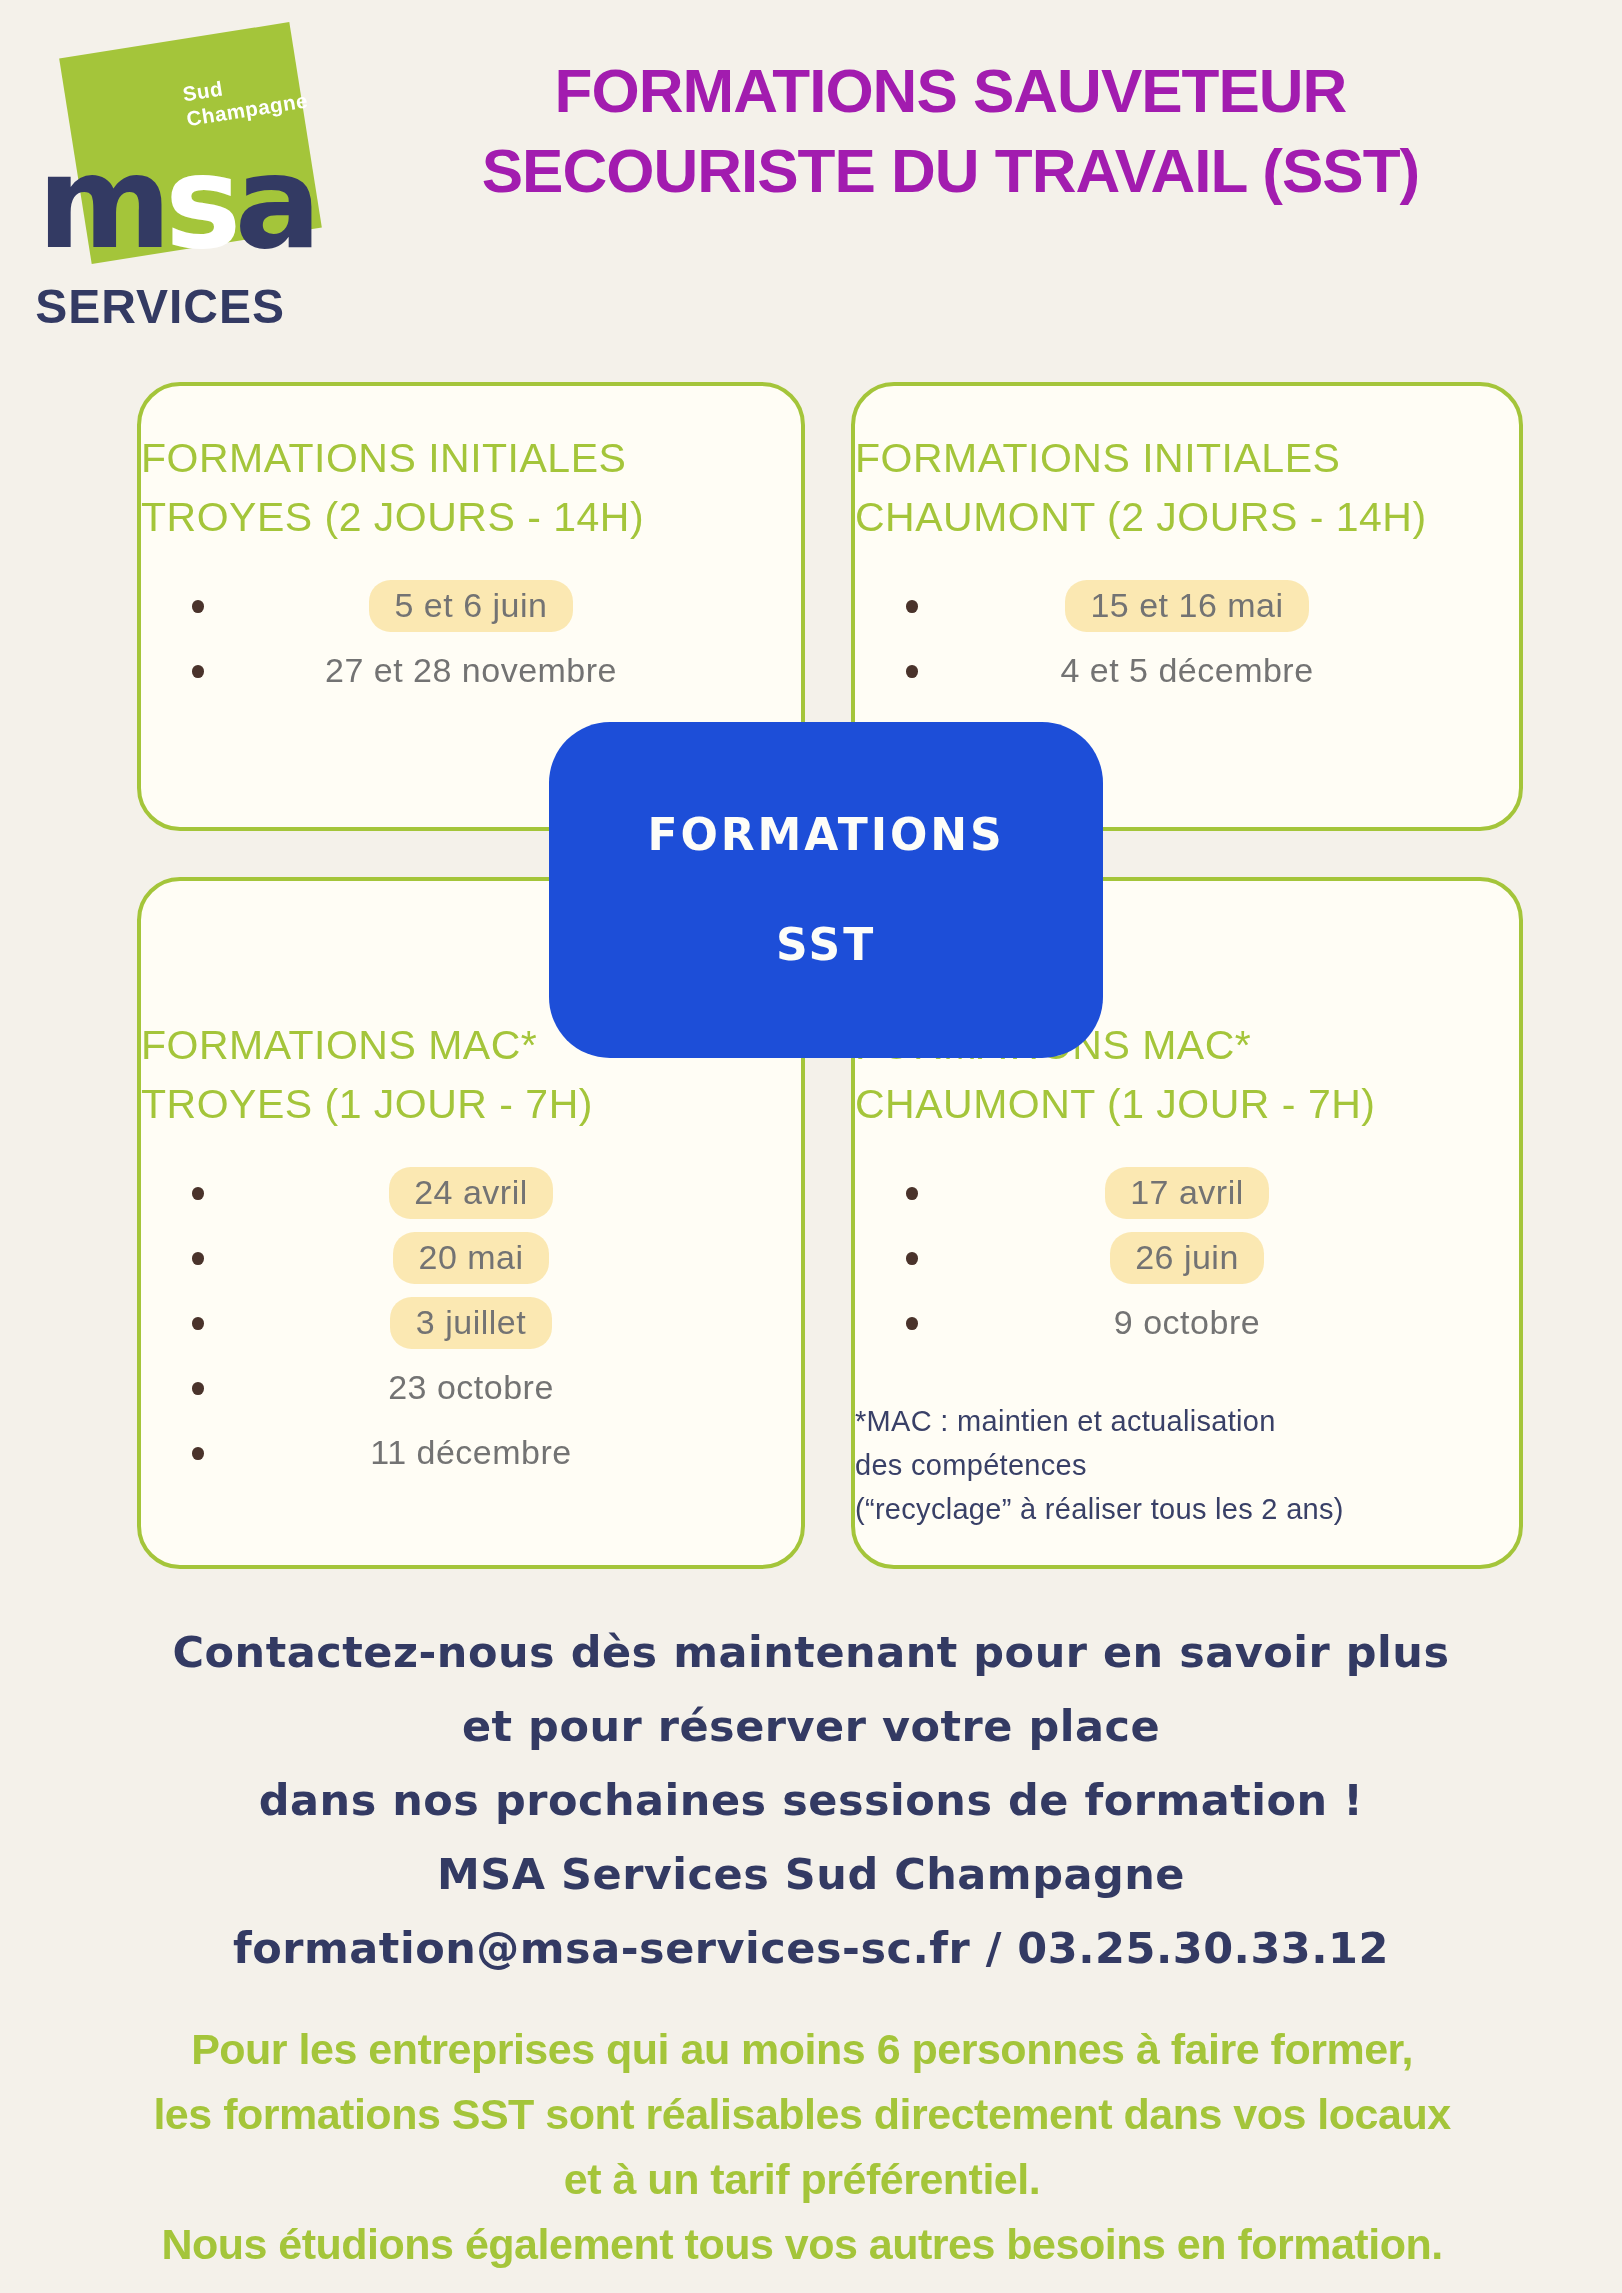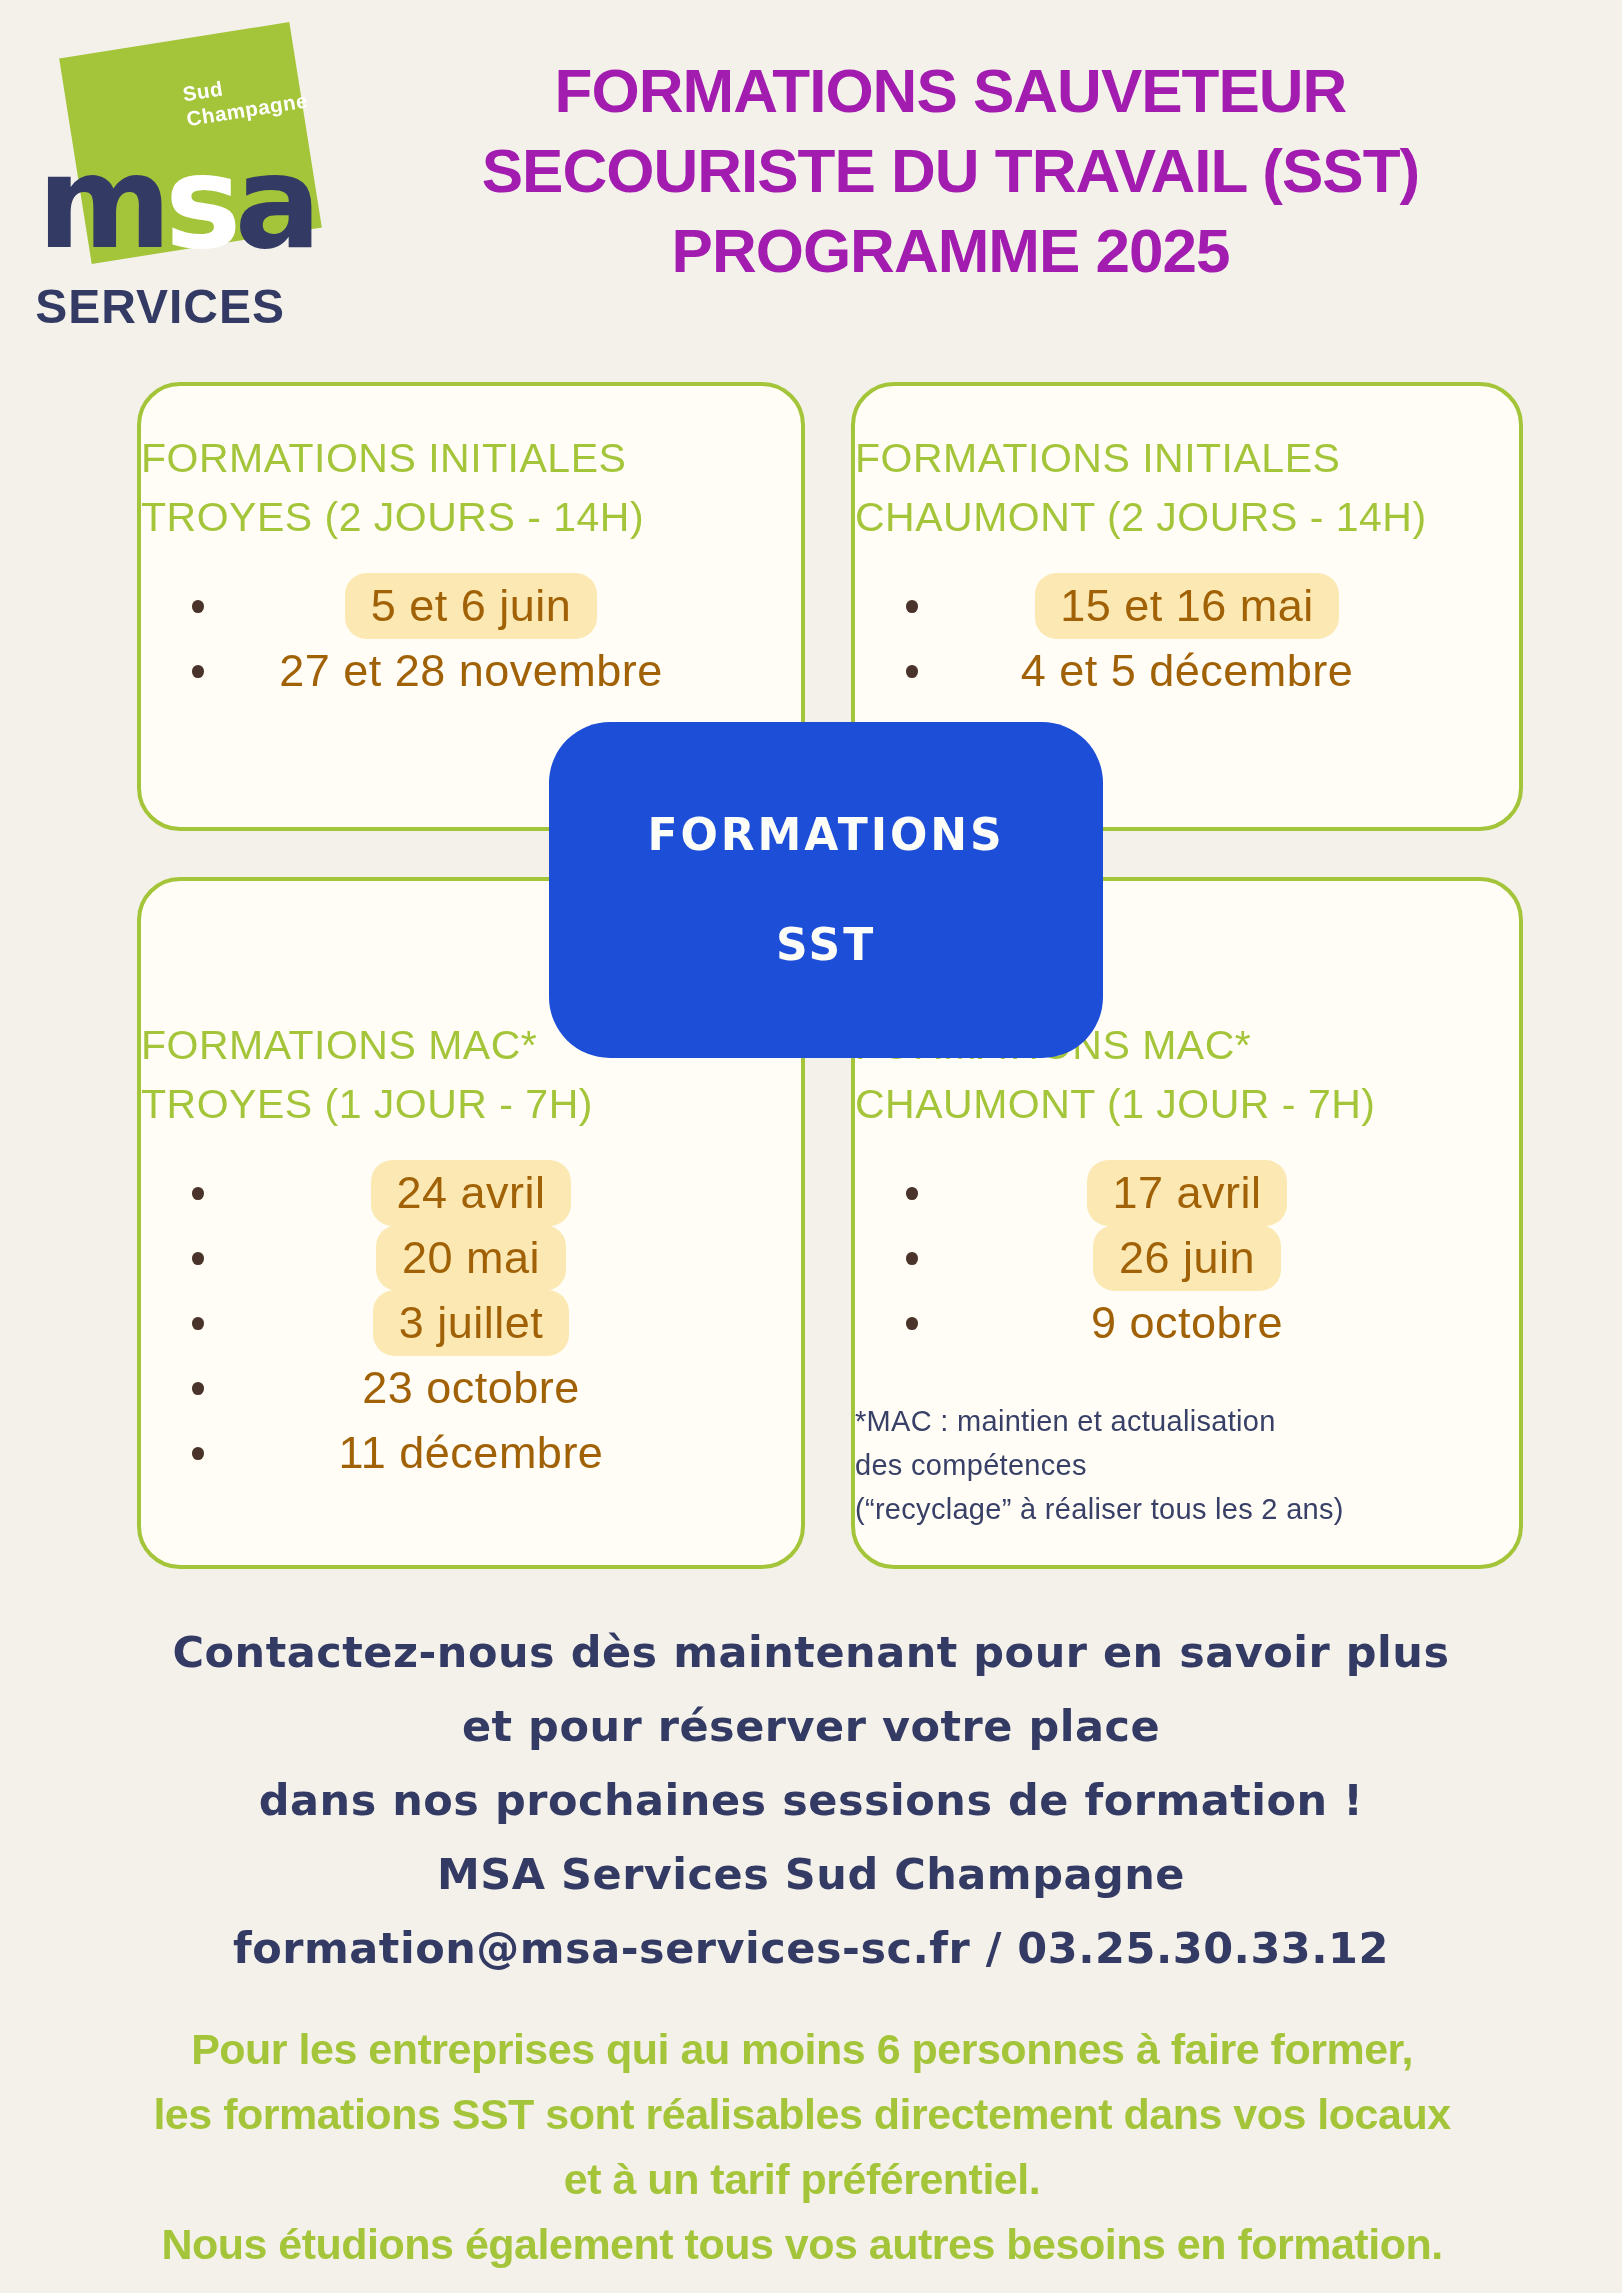--- a/index.html
+++ b/index.html
@@ -62,21 +62,21 @@
   .dates{list-style:none;margin:27.4px 0 0 0;padding:0;}
   .date-row{
     position:relative;height:63px;margin-bottom:2px;
     display:flex;align-items:center;justify-content:center;
   }
   .bullet{
     position:absolute;left:51px;top:50%;margin-top:-5.9px;
     width:11.8px;height:12.7px;border-radius:50%;background:#4a332b;
   }
   .date{
-    font-size:45px;color:#a16207;letter-spacing:0.5px;
+    font-size:34px;color:#737373;letter-spacing:0.5px;
     padding:6.9px 25.5px;border-radius:21.6px;
   }
   .date.hl{background:#fbe8b2;}
 
   .footnote{
     margin-top:45px;color:#394067;font-size:29px;line-height:44px;
     letter-spacing:0.3px;
   }
 
   
@@ -112,21 +112,20 @@
     <div class="logo-region">Sud
 Champagne</div>
   </div>
   <div class="logo-msa"><span>m</span><span class="s-white">s</span><span>a</span></div>
   <div class="logo-services">SERVICES</div>
 </div>
 
 <header class="abs header">
   <div>FORMATIONS SAUVETEUR</div>
   <div>SECOURISTE DU TRAVAIL (SST)</div>
-  <div>PROGRAMME 2025</div>
 </header>
 
 <section class="abs box box-tl">
   <h2 class="box-title">
     <div>FORMATIONS INITIALES</div>
     <div>TROYES (2 JOURS - 14H)</div>
   </h2>
   <ul class="dates">
     <li class="date-row">
       <span class="bullet"></span>

